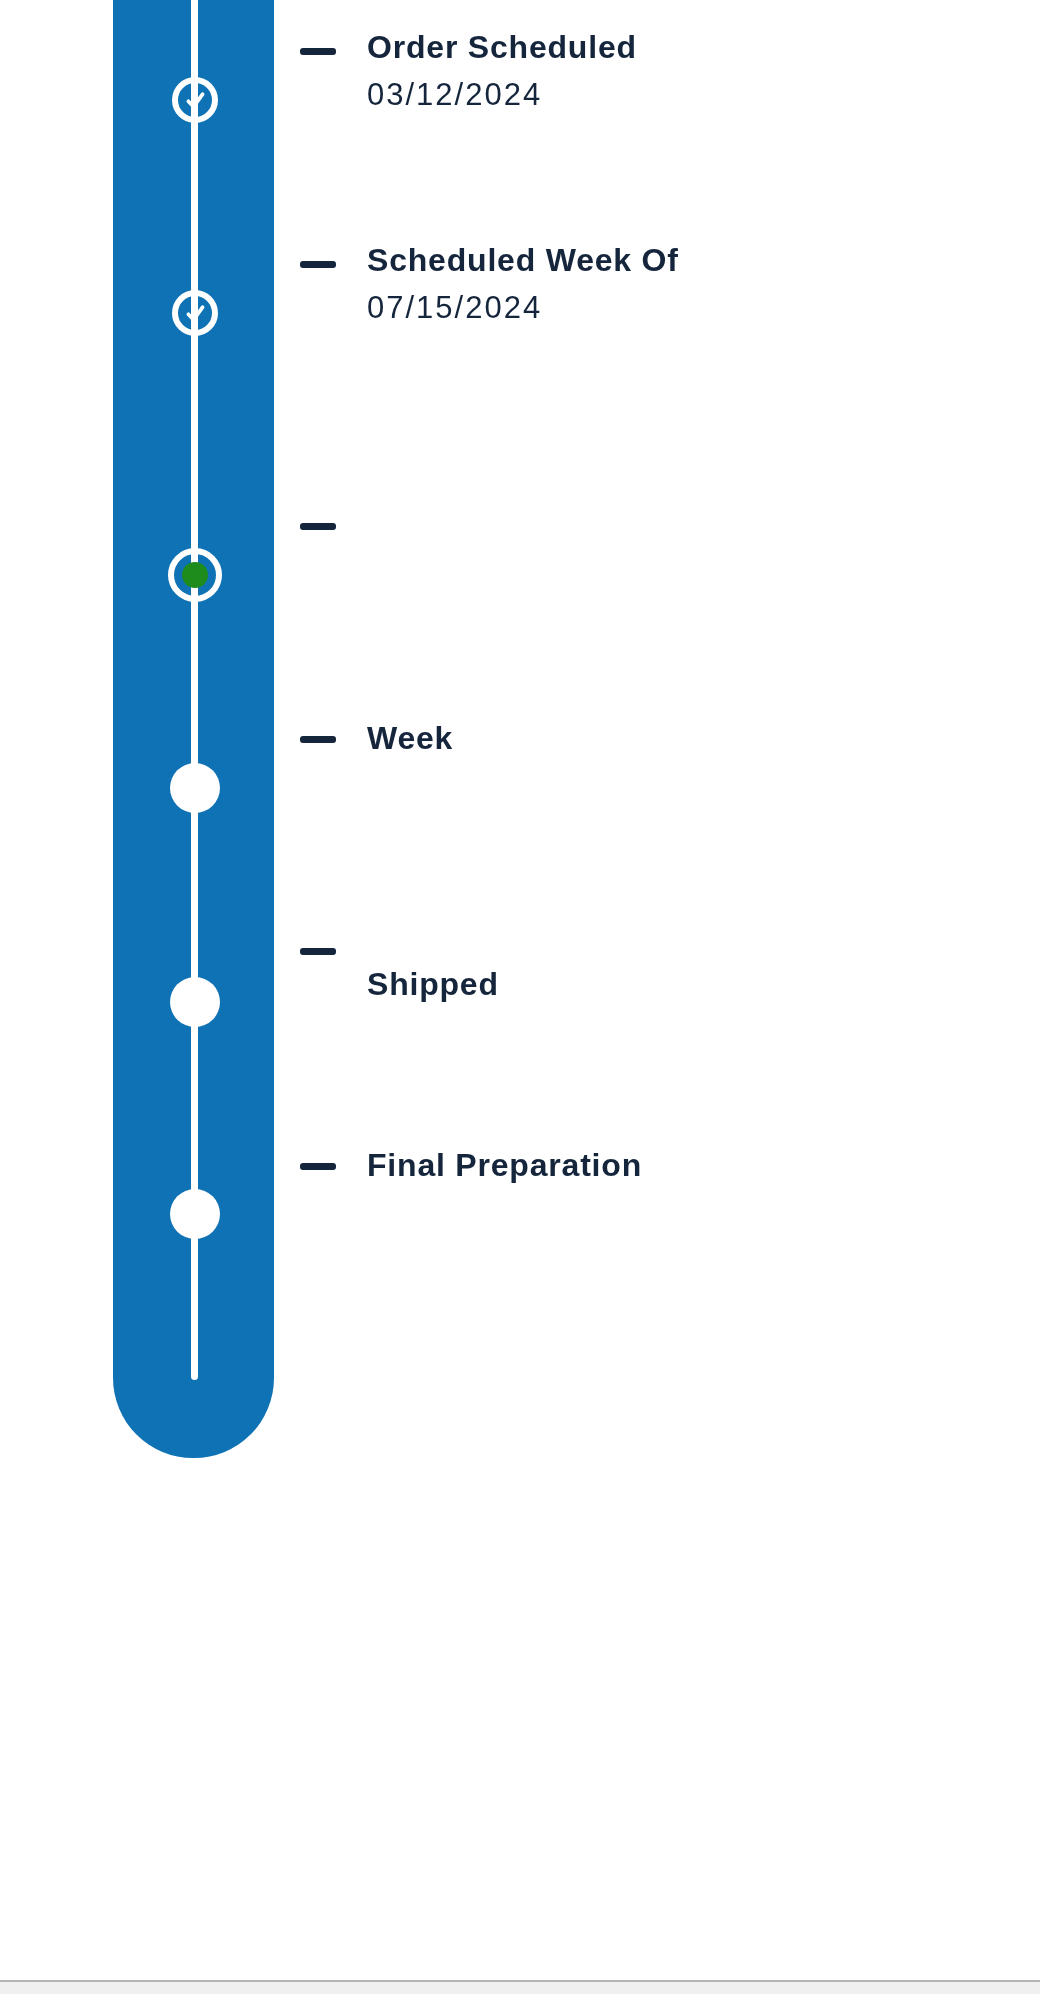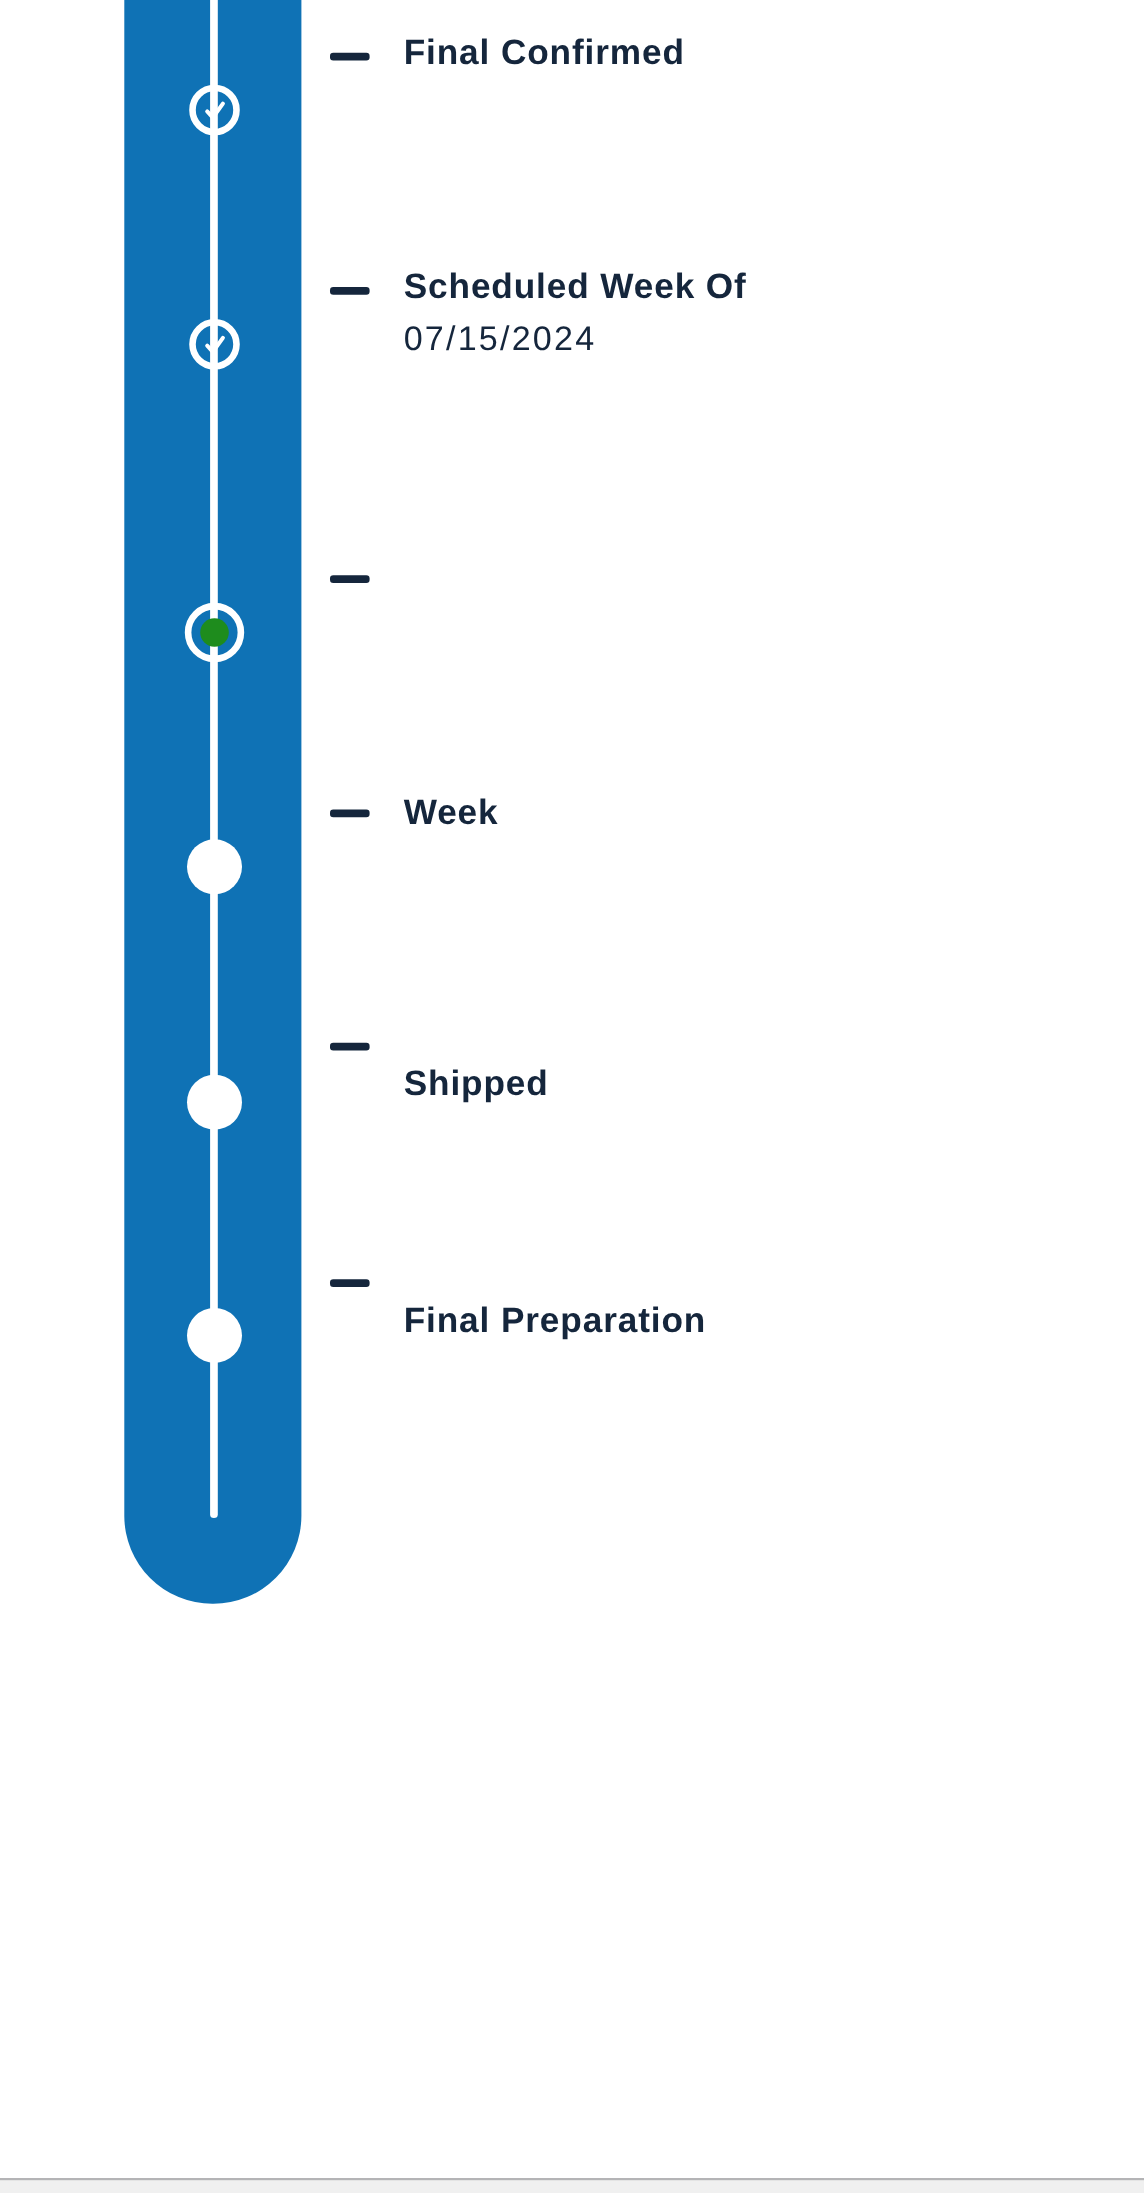--- a/index.html
+++ b/index.html
@@ -49,21 +49,22 @@
   <div class="tl-bar"></div>
   <div class="tl-line"></div>
 
   <div class="node done" style="top:77px">
     <svg viewBox="0 0 34 34">
         <path d="M8 18 L14.5 25 L26 9"></path>
       </svg>
   </div>
   <div class="dash" style="top:48px"></div>
   <div class="step" style="top:23px">
-    <div>Final Confirmed</div>
+    <div>Order Scheduled</div>
+    <div class="date">03/12/2024</div>
   </div>
 
   <div class="node done" style="top:290px">
     <svg viewBox="0 0 34 34">
         <path d="M8 18 L14.5 25 L26 9"></path>
       </svg>
   </div>
   <div class="dash" style="top:261px"></div>
   <div class="step" style="top:236px">
     <div>Scheduled Week Of</div>
@@ -82,21 +83,21 @@
   </div>
 
   <div class="node pending" style="top:977px"></div>
   <div class="dash" style="top:948px"></div>
   <div class="step" style="top:960px">
     <div>Shipped</div>
   </div>
 
   <div class="node pending" style="top:1189px"></div>
   <div class="dash" style="top:1163px"></div>
-  <div class="step" style="top:1176px">
+  <div class="step" style="top:1141px">
     <div>Final Preparation</div>
   </div>
 </div>
 
 <div class="viewer">
 
   
 
   
 </div>

